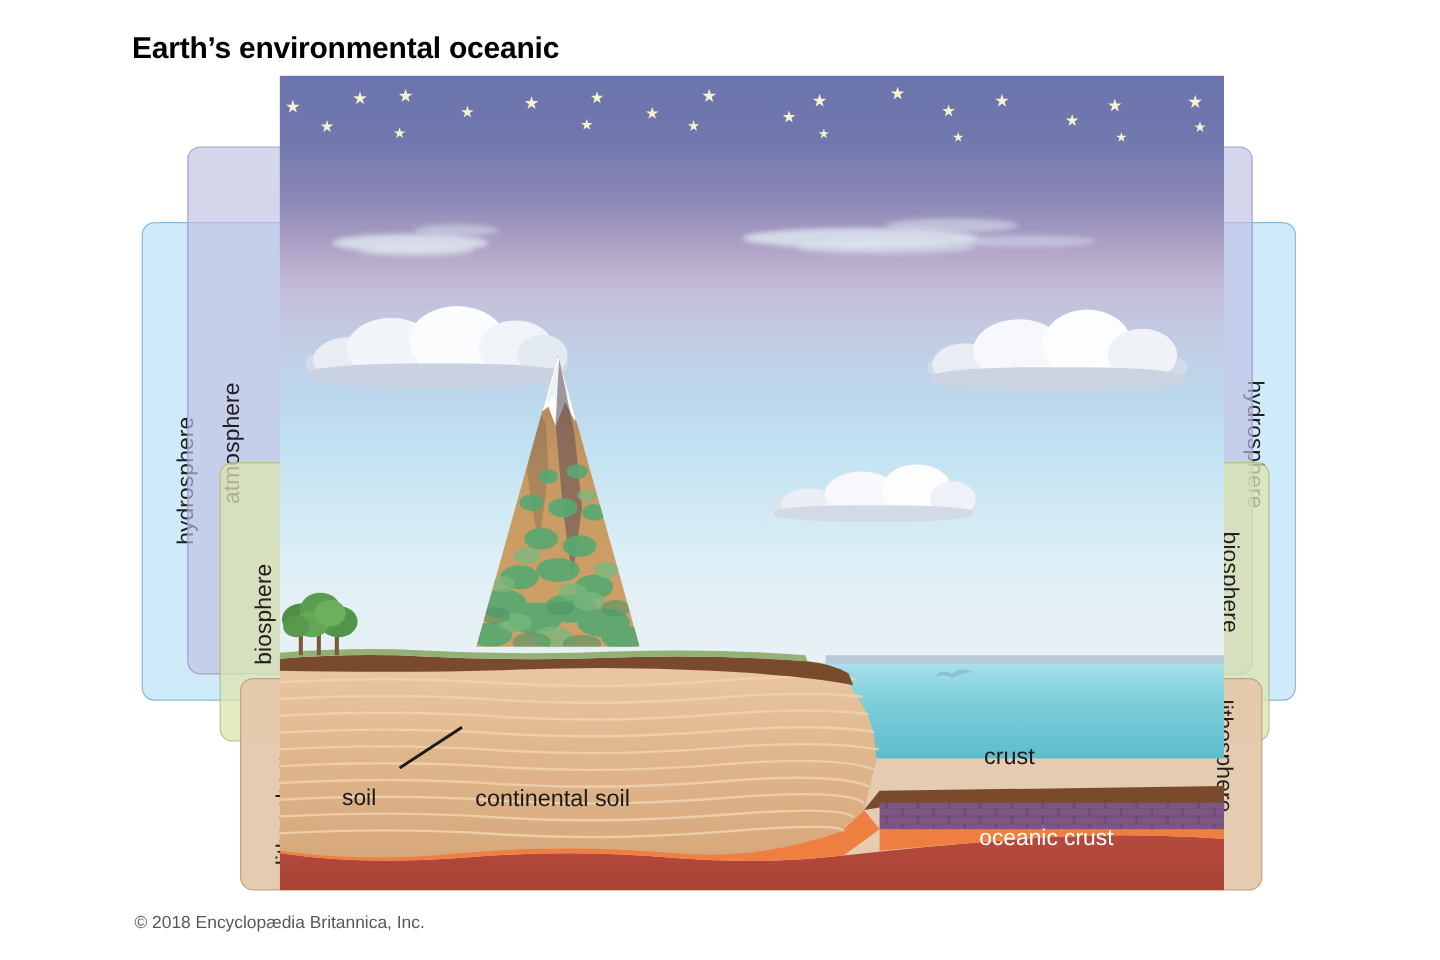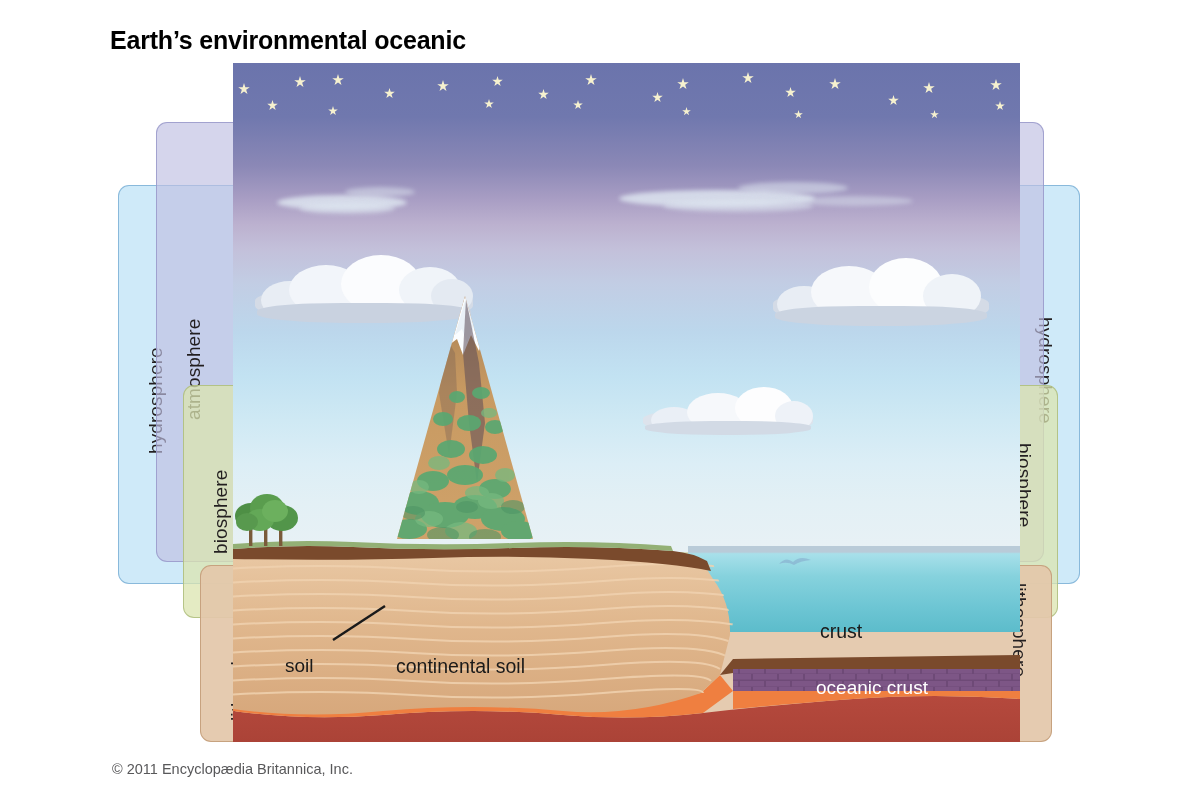--- a/index.html
+++ b/index.html
@@ -173,20 +173,21 @@
   }
 
   .crust-label {
     position: absolute;
     white-space: nowrap;
     font-size: 19.5px;
     color: #1a1a1a;
   }
   .crust-label.light {
     color: #ffffff;
+    margin-top: 11px;
   }
   #label-ocean { left: 587px; top: 557px; }
   #label-continental-crust { left: 163px; top: 592px; }
   #label-oceanic-crust { left: 583px; top: 614px; font-size: 19px; }
   #label-soil { left: 52px; top: 592px; font-size: 19px; }
 
   
   #trees {
     position: absolute;
     left: 0px; top: 415px;
@@ -426,13 +427,13 @@
     </svg>
 
     <div class="crust-label" id="label-soil">soil</div>
     <div class="crust-label" id="label-continental-crust">continental soil</div>
     <div class="crust-label" id="label-ocean">crust</div>
     <div class="crust-label light" id="label-oceanic-crust">oceanic crust</div>
 
   </div>
 </div>
 
-<div id="copyright">© 2011 Encyclopædia Britannica, Inc.</div>
+<div id="copyright">© 2018 Encyclopædia Britannica, Inc.</div>
 
 </body></html>

